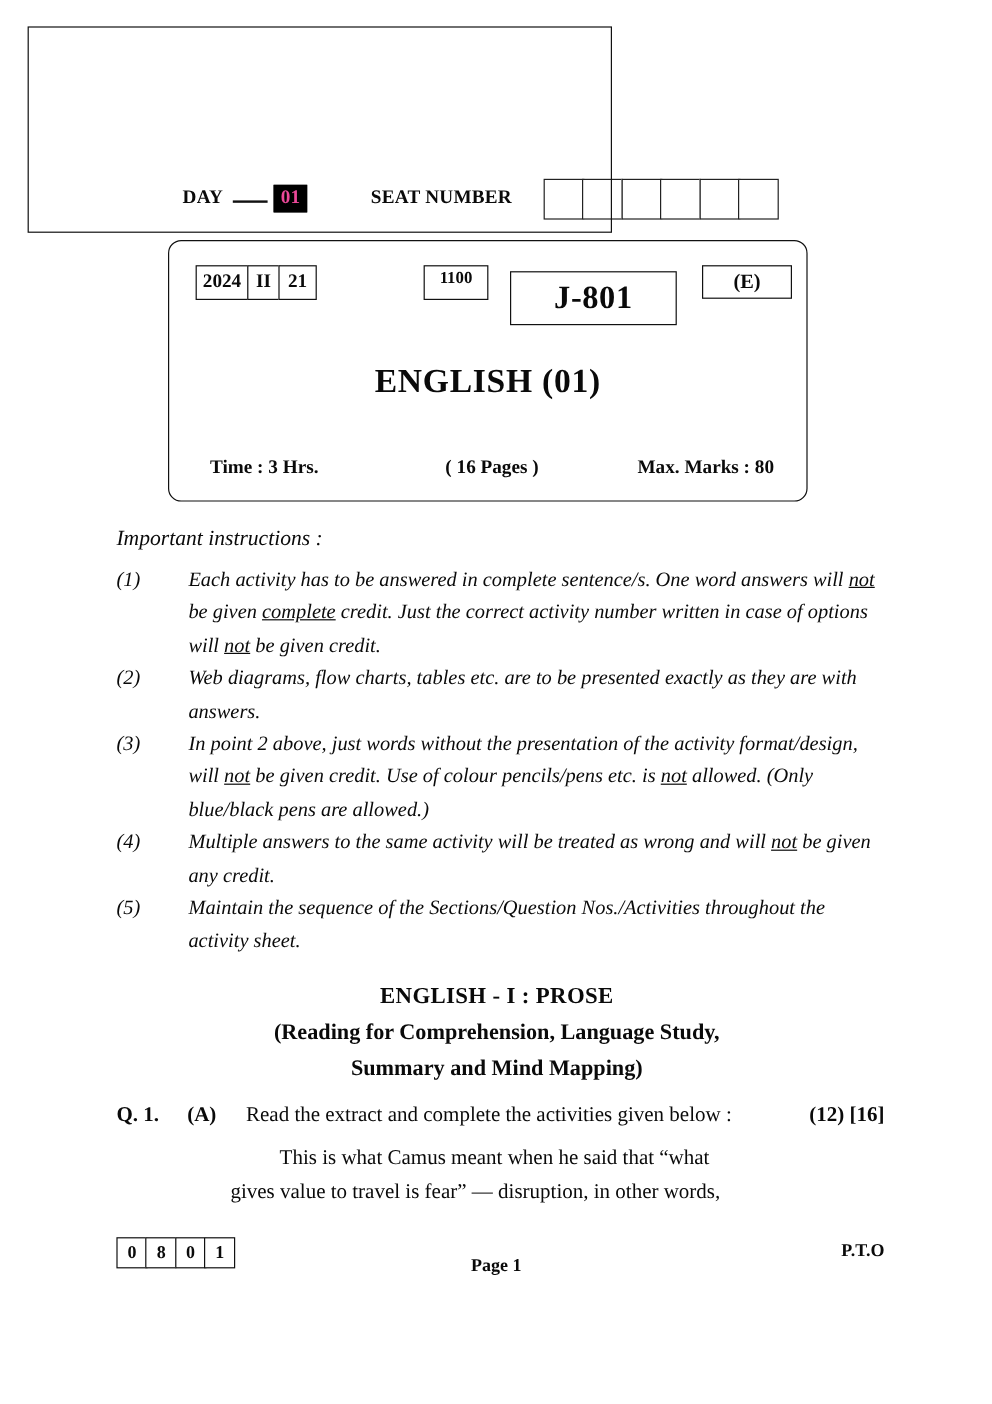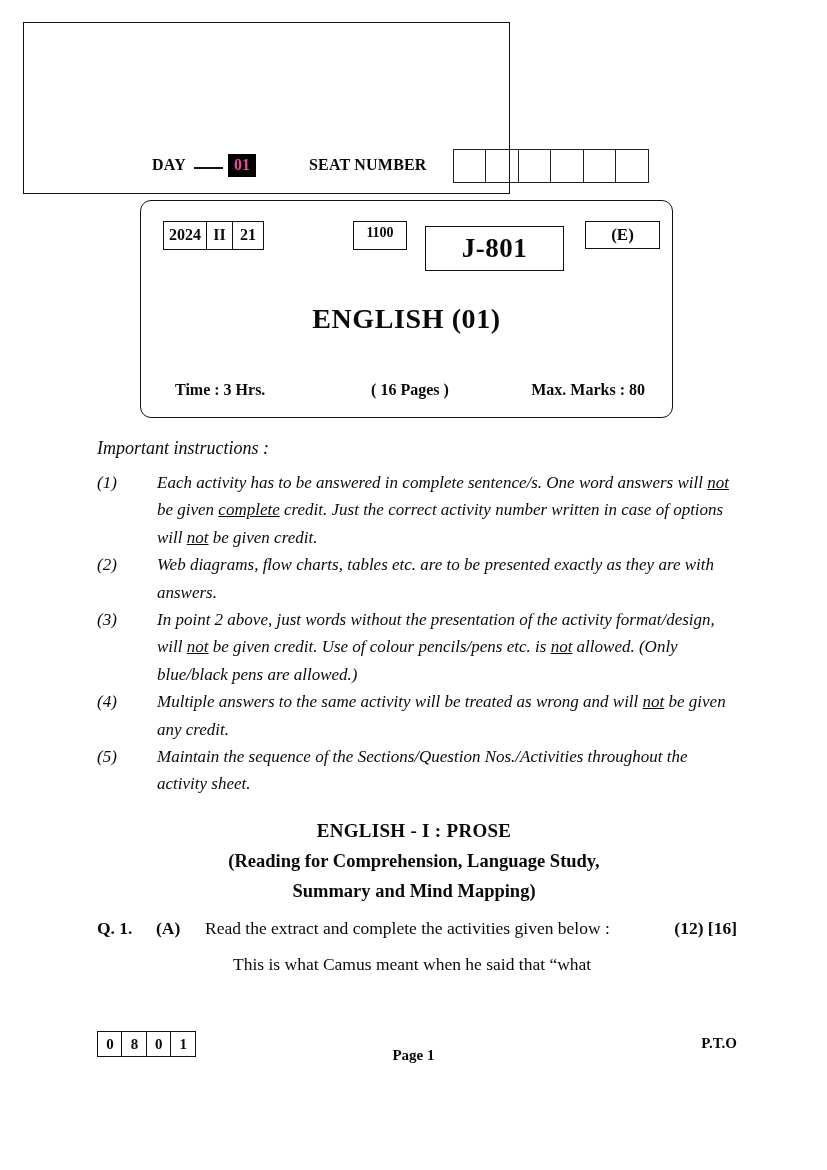--- a/index.html
+++ b/index.html
@@ -403,20 +403,21 @@
 
 <div class="q-block">
   <div class="q-first-line">
     <span class="q-label">Q. 1.</span>
     <span class="q-sub">(A)</span>
     <span class="q-prompt">Read the extract and complete the activities given below :</span>
     <span class="q-marks">(12) [16]</span>
   </div>
   <div class="extract">
     <div class="extract-line indent">This is what Camus meant when he said that “what</div>
+    <div class="extract-line">gives value to travel is fear” — disruption, in other words,</div>
   </div>
 </div>
 
 <div class="footer-codes">
   <span class="footer-cell">0</span>
   <span class="footer-cell">8</span>
   <span class="footer-cell">0</span>
   <span class="footer-cell">1</span>
 </div>
 <div class="footer-page">Page 1</div>

